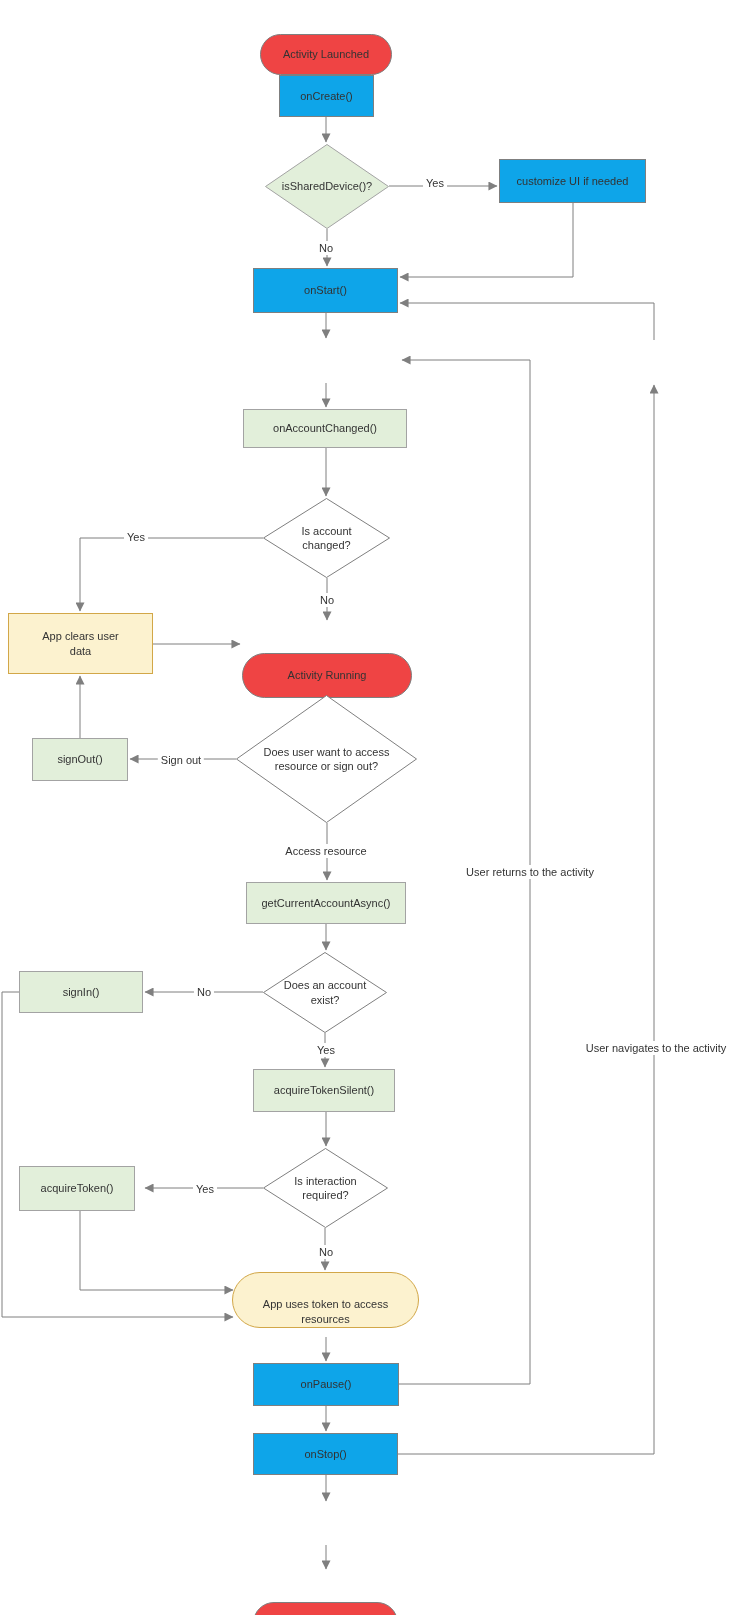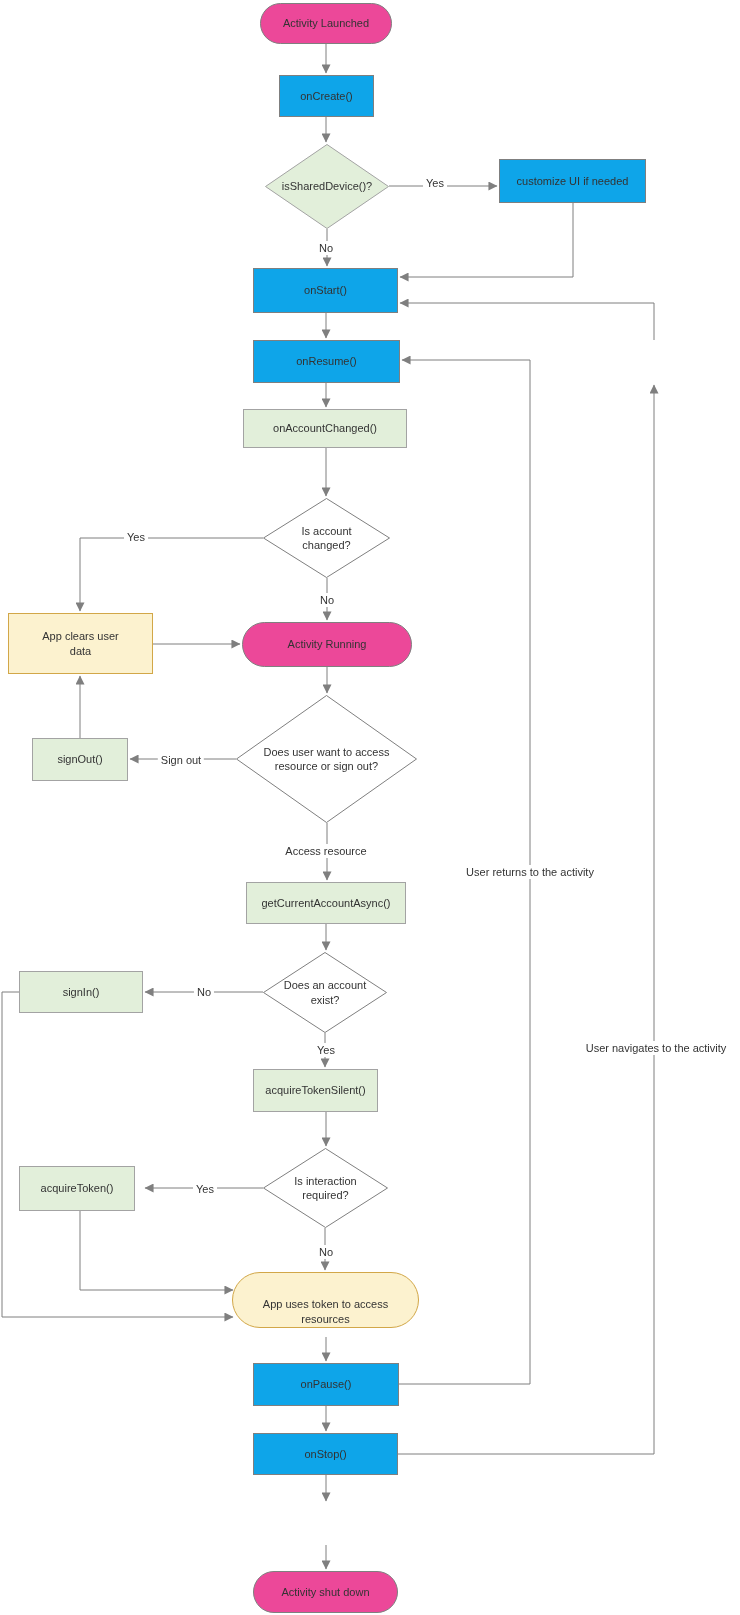--- a/index.html
+++ b/index.html
@@ -9,21 +9,21 @@
   }
   .wires{position:absolute;left:0;top:0;z-index:1;}
   .node{
     position:absolute;display:flex;align-items:center;justify-content:center;
     text-align:center;font-size:11px;line-height:1.3;color:#333;
     box-sizing:border-box;z-index:2;
   }
   .rect{background:#0ea5e9;border:1px solid #7f7f7f;}
   .green{background:#e2efda;border:1px solid #a3a3a3;}
   .yellow{background:#fcf2cf;border:1px solid #d2a748;}
-  .stadium{background:#ec4899;border:1px solid #7f7f7f;border-radius:21px;}
+  .stadium{background:#ef4444;border:1px solid #7f7f7f;border-radius:21px;margin-top:31px;}
   .stadium-lg{background:#fcf2cf;border:1px solid #d2a748;border-radius:33px;}
   .diamond{background:transparent;border:none;z-index:2;}
   .diamond .dshape{position:absolute;left:0;top:0;}
   .diamond .dtext{position:relative;z-index:1;}
   .elabel{
     position:absolute;transform:translate(-50%,-50%);background:#ffffff;
     padding:1px 3px;font-size:11px;color:#333;white-space:nowrap;z-index:3;
   }
 </style>
 </head>
@@ -87,23 +87,20 @@
   </div>
 
   <div class="node rect" style="left:499px;top:159px;width:147px;height:44px;">
     <span>customize UI if needed</span>
   </div>
 
   <div class="node rect" style="left:253px;top:268px;width:145px;height:45px;">
     <span>onStart()</span>
   </div>
 
-  <div class="node rect" style="left:253px;top:340px;width:147px;height:43px;">
-    <span>onResume()</span>
-  </div>
 
 
   <div class="node diamond" style="left:263px;top:498px;width:127px;height:80px;">
     <svg class="dshape" width="127" height="80">
       <polygon points="63.5,0.5 126.5,40 63.5,79.5 0.5,40" fill="#ffffff" stroke="#7f7f7f"></polygon>
     </svg>
     <span class="dtext" style="padding:0 22px;">Is account changed?</span>
   </div>
 
   <div class="node green" style="left:243px;top:409px;width:164px;height:39px;">
@@ -137,21 +134,21 @@
     <svg class="dshape" width="124" height="81">
       <polygon points="62,0.5 123.5,40.5 62,80.5 0.5,40.5" fill="#ffffff" stroke="#7f7f7f"></polygon>
     </svg>
     <span class="dtext" style="padding:0 18px;">Does an account exist?</span>
   </div>
 
   <div class="node green" style="left:19px;top:971px;width:124px;height:42px;">
     <span>signIn()</span>
   </div>
 
-  <div class="node green" style="left:253px;top:1069px;width:125px;height:43px;">
+  <div class="node green" style="left:253px;top:1069px;width:142px;height:43px;">
     <span>acquireTokenSilent()</span>
   </div>
 
   <div class="node diamond" style="left:263px;top:1148px;width:125px;height:80px;">
     <svg class="dshape" width="125" height="80">
       <polygon points="62.5,0.5 124.5,40 62.5,79.5 0.5,40" fill="#ffffff" stroke="#7f7f7f"></polygon>
     </svg>
     <span class="dtext" style="padding:0 18px;">Is interaction required?</span>
   </div>
 

